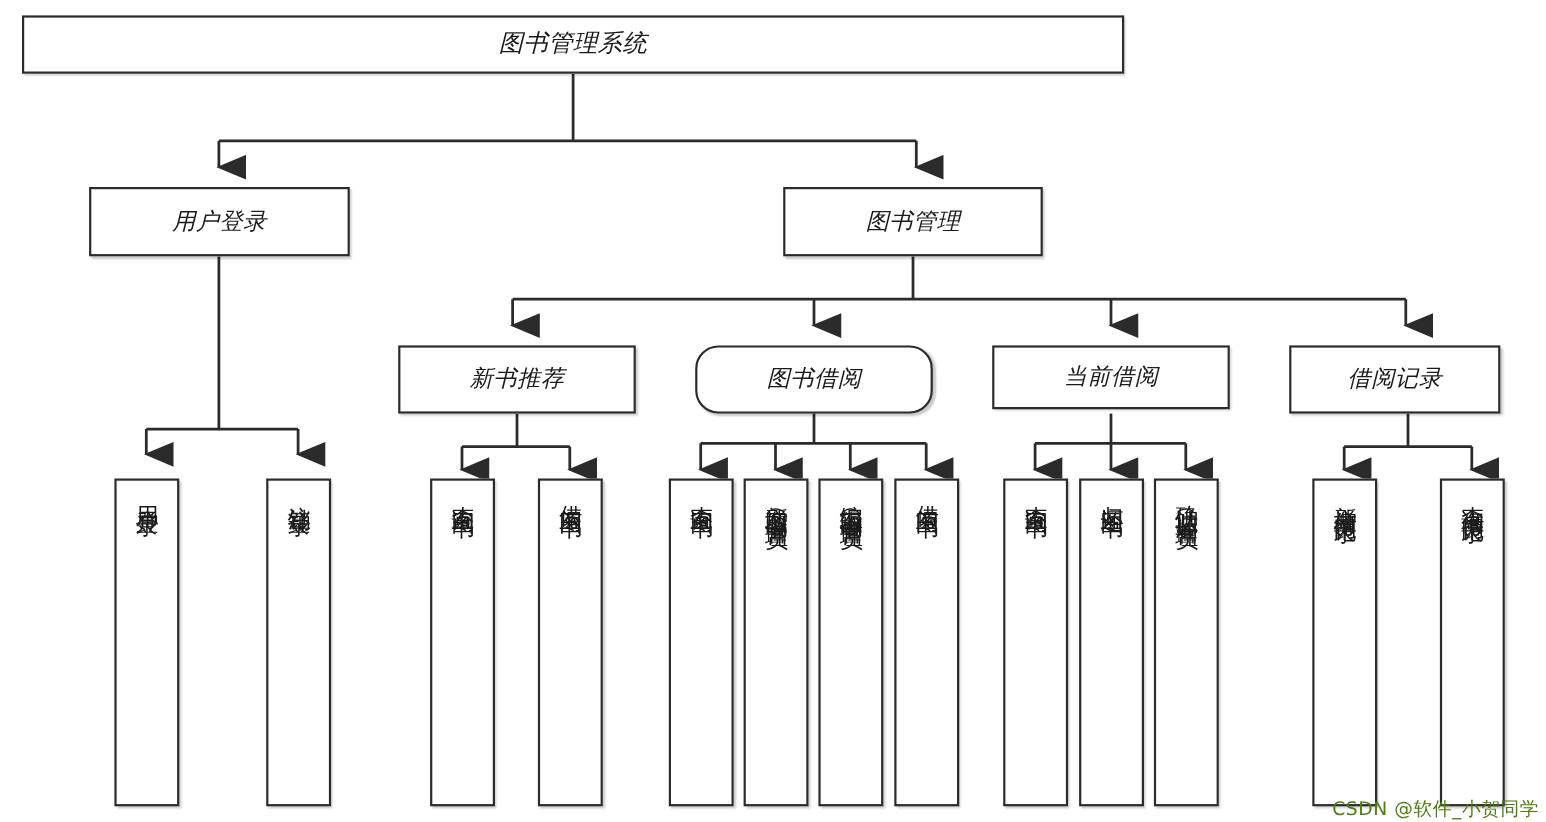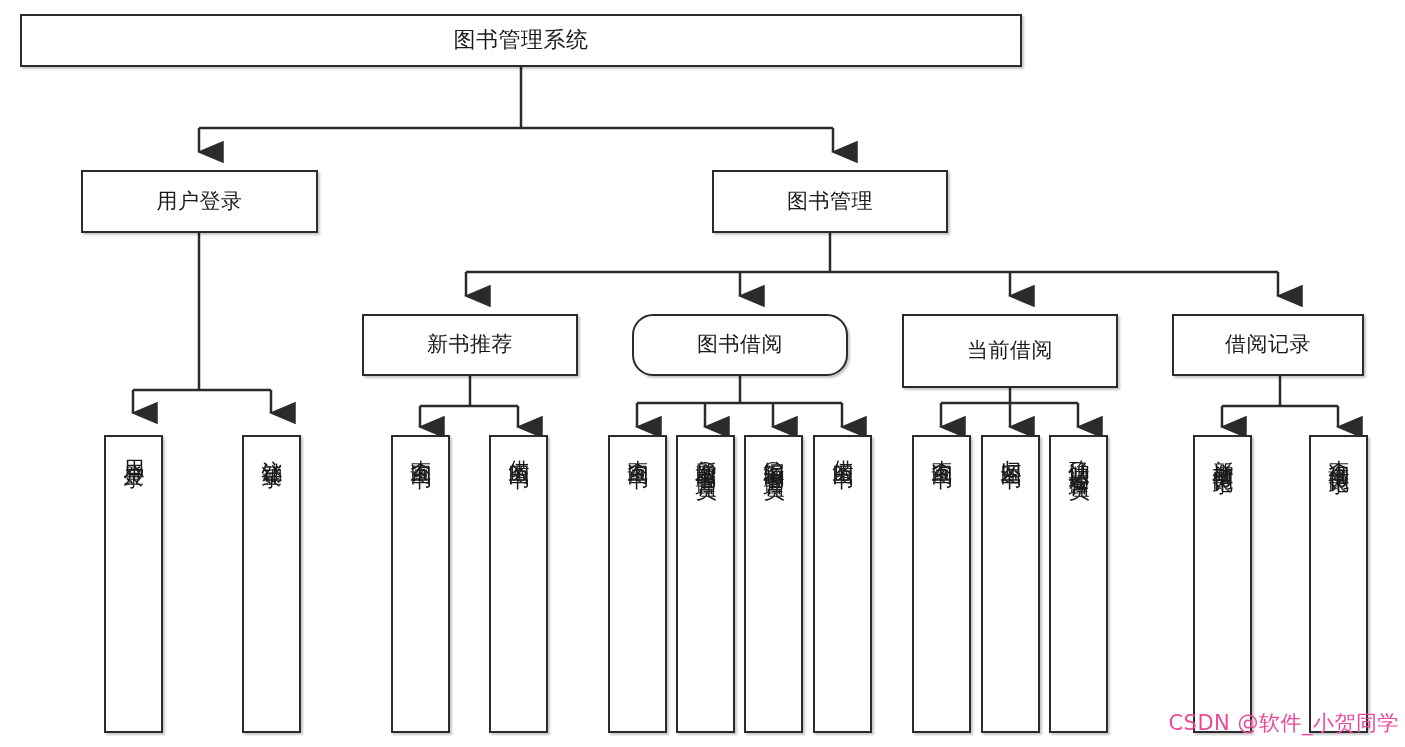--- a/index.html
+++ b/index.html
@@ -35,40 +35,41 @@
   }
   .node-label {
     color: #1b1b1b;
     line-height: 1.12;
     letter-spacing: 0.5px;
     white-space: nowrap;
   }
   .node.horiz .node-label {
     font-size: 21px;
     writing-mode: horizontal-tb;
+    font-style: italic;
   }
   .node.vert {
     align-items: flex-start;
     justify-content: center;
     padding-top: 6px;
   }
   .node.vert .node-label {
     font-size: 21px;
     writing-mode: vertical-rl;
     text-orientation: upright;
     letter-spacing: 3px;
     line-height: 1;
   }
   .node.root .node-label { font-size: 22px; }
   .watermark {
     position: absolute;
     right: 6px;
-    bottom: 10px;
-    font-size: 21px;
-    color: #ec4899;
+    bottom: 0;
+    font-size: 17px;
+    color: #4d7c0f;
     letter-spacing: 0.5px;
     white-space: nowrap;
   }
 </style>
 </head>
 <body>
 
 <div id="canvas">
 
   <svg id="edges" viewBox="0 0 1405 747">
@@ -132,21 +133,21 @@
   <div class="node horiz" style="left:362px; top:314px; width:216px; height:62px;">
     <span class="node-label">新书推荐</span>
   </div>
 
   <div class="node horiz" style="left:712px; top:170px; width:236px; height:63px;">
     <span class="node-label">图书管理</span>
   </div>
   <div class="node horiz" style="left:632px; top:314px; width:216px; height:62px;border-radius:21px;">
     <span class="node-label">图书借阅</span>
   </div>
-  <div class="node horiz" style="left:902px; top:314px; width:216px; height:74px;">
+  <div class="node horiz" style="left:902px; top:314px; width:216px; height:58px;">
     <span class="node-label">当前借阅</span>
   </div>
   <div class="node horiz" style="left:1172px; top:314px; width:192px; height:62px;">
     <span class="node-label">借阅记录</span>
   </div>
 
   <div class="node vert" style="left:104px; top:435px; width:59px; height:298px;">
     <span class="node-label">用户登录</span>
   </div>
   <div class="node vert" style="left:242px; top:435px; width:59px; height:298px;">

